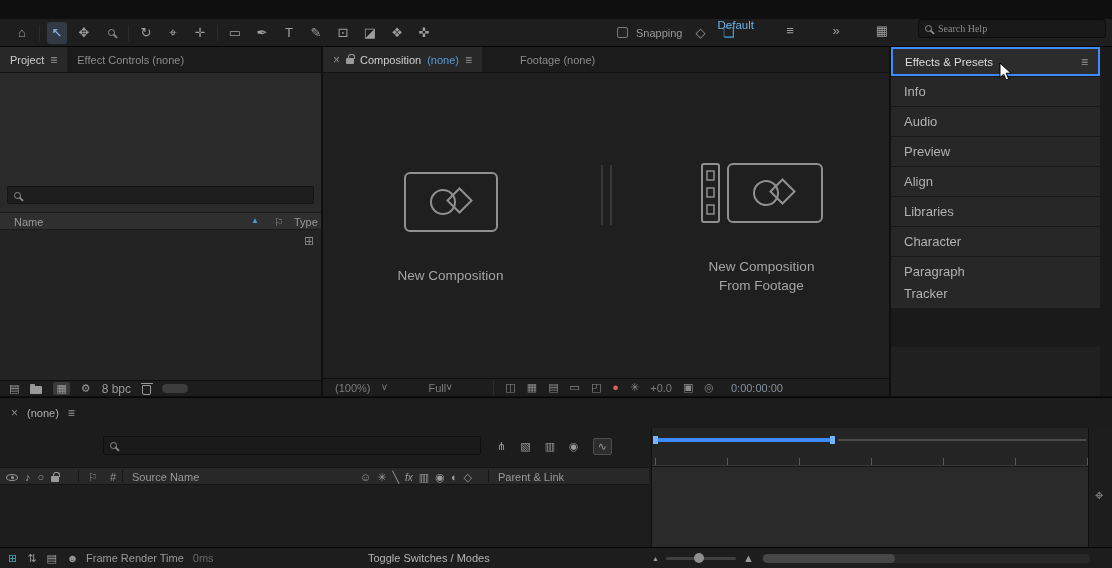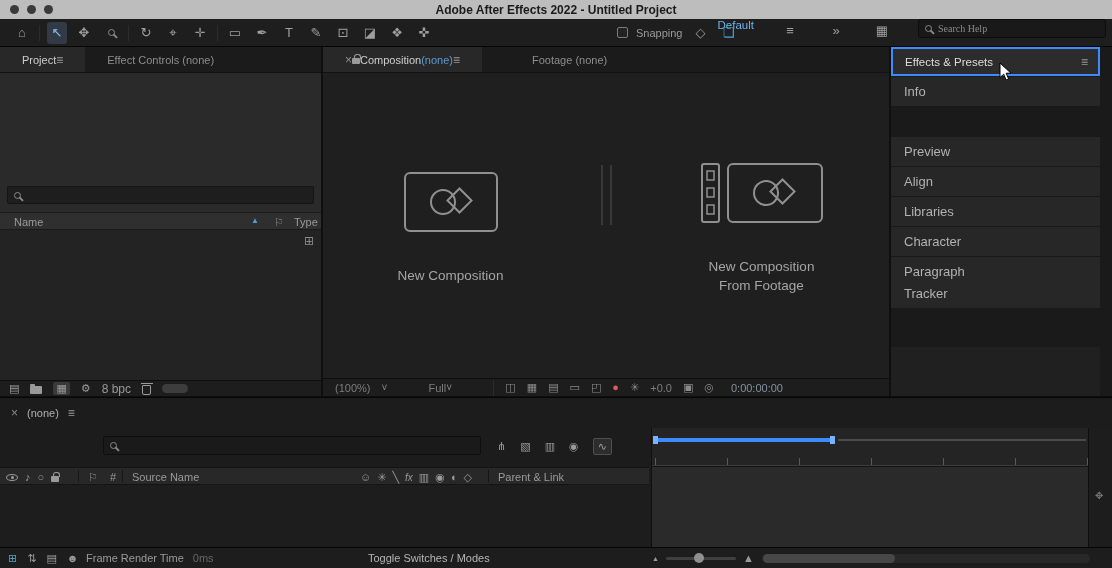--- a/index.html
+++ b/index.html
@@ -29,21 +29,21 @@
   .searchbox{width:188px;height:19px;background:#191919;border:1px solid #0c0c0c;border-radius:3px;
              display:flex;align-items:center;gap:6px;padding:0 6px}
   .searchbox input{flex:1;background:transparent;border:none;outline:none;color:#bbb;font-size:10px;font-family:Liberation Serif, serif}
   .searchbox input::placeholder{color:#8b8b8b}
   .mag{position:relative;width:7px;height:7px;border:1.5px solid #8a8a8a;border-radius:50%;display:inline-block;flex:none}
   .mag::after{content:"";position:absolute;width:4.5px;height:1.5px;background:#8a8a8a;right:-3.5px;bottom:-1.5px;transform:rotate(45deg)}
 
   
   .panel{position:absolute}
   .tabstrip{height:26px;background:#1b1b1b;display:flex;align-items:stretch;border-bottom:1px solid #121212}
-  .tab{display:flex;align-items:center;padding:0 22px;color:#8d8d8d;font-size:11px;white-space:nowrap}
+  .tab{display:flex;align-items:center;gap:6px;padding:0 10px;color:#8d8d8d;font-size:11px;white-space:nowrap}
   .tab.active{background:#282828;color:#cecece}
   .menu-glyph{font-size:12px;color:#9a9a9a}
   .close-glyph{font-size:12px;color:#8d8d8d}
   .blue-text{color:#5b9bd5}
 
   
   #project-panel{left:0;top:47px;width:321px;height:349px;background:#2a2a2a}
   .proj-content{position:absolute;left:0;top:26px;right:0;bottom:16px;background:#2a2a2a}
   .proj-search{position:absolute;left:7px;top:113px;width:307px;height:18px;background:#1e1e1e;
                border:1px solid #141414;border-radius:2px;display:flex;align-items:center;gap:6px;padding:0 6px}
@@ -132,28 +132,20 @@
   .thumb{position:absolute;left:1px;top:0;width:132px;height:9px;background:#474747;border-radius:5px}
 
   
   .cursor{position:absolute;left:999px;top:62px;z-index:50;pointer-events:none}
 </style>
 </head>
 <body>
 
 <div class="app">
 
-  <div class="titlebar">
-    <div class="traffic">
-      <span class="dot"></span>
-      <span class="dot"></span>
-      <span class="dot"></span>
-    </div>
-    <span class="title">Adobe After Effects 2022 - Untitled Project</span>
-  </div>
 
   <div class="toolbar">
     <div class="tools">
       <span class="tool">⌂</span>
       <span class="tsep"></span>
       <span class="tool active">↖</span>
       <span class="tool">✥</span>
       <span class="tool">
           <span class="mag"></span>
         </span>
@@ -289,20 +281,23 @@
   </div>
 
   <div class="panel" id="right-panel">
     <div class="rp-selected">
       <span>Effects &amp; Presets</span>
       <span class="menu-glyph">≡</span>
     </div>
     <div class="rp-item" style="top:30px">
         <span>Info</span>
       </div>
+    <div class="rp-item" style="top:60px">
+        <span>Audio</span>
+      </div>
     <div class="rp-item" style="top:90px">
         <span>Preview</span>
       </div>
     <div class="rp-item" style="top:120px">
         <span>Align</span>
       </div>
     <div class="rp-item" style="top:180px">
         <span>Character</span>
       </div>
     <div class="rp-item" style="top:150px">

